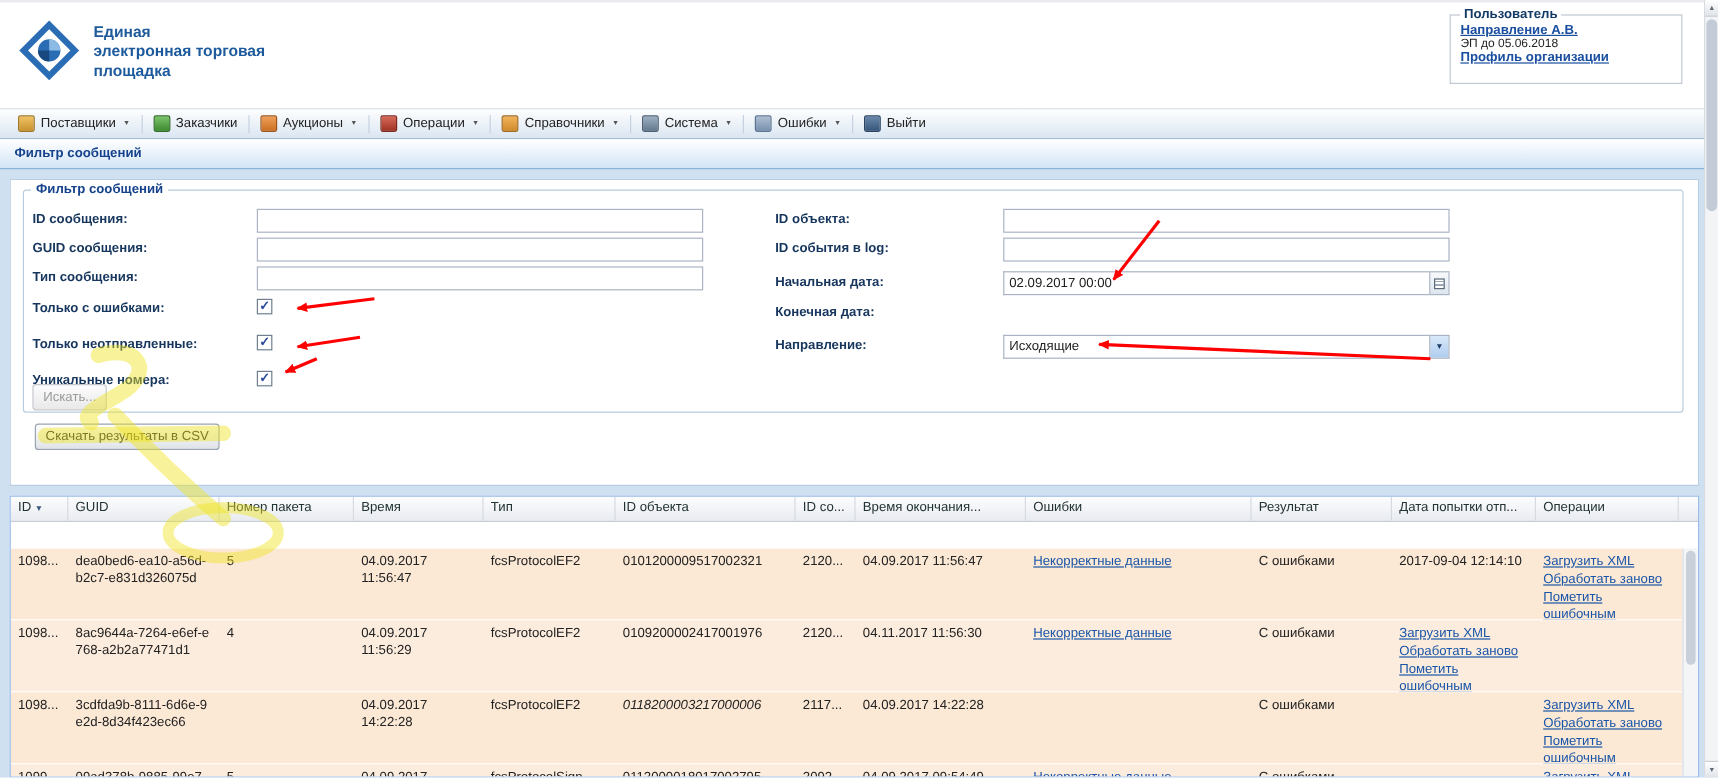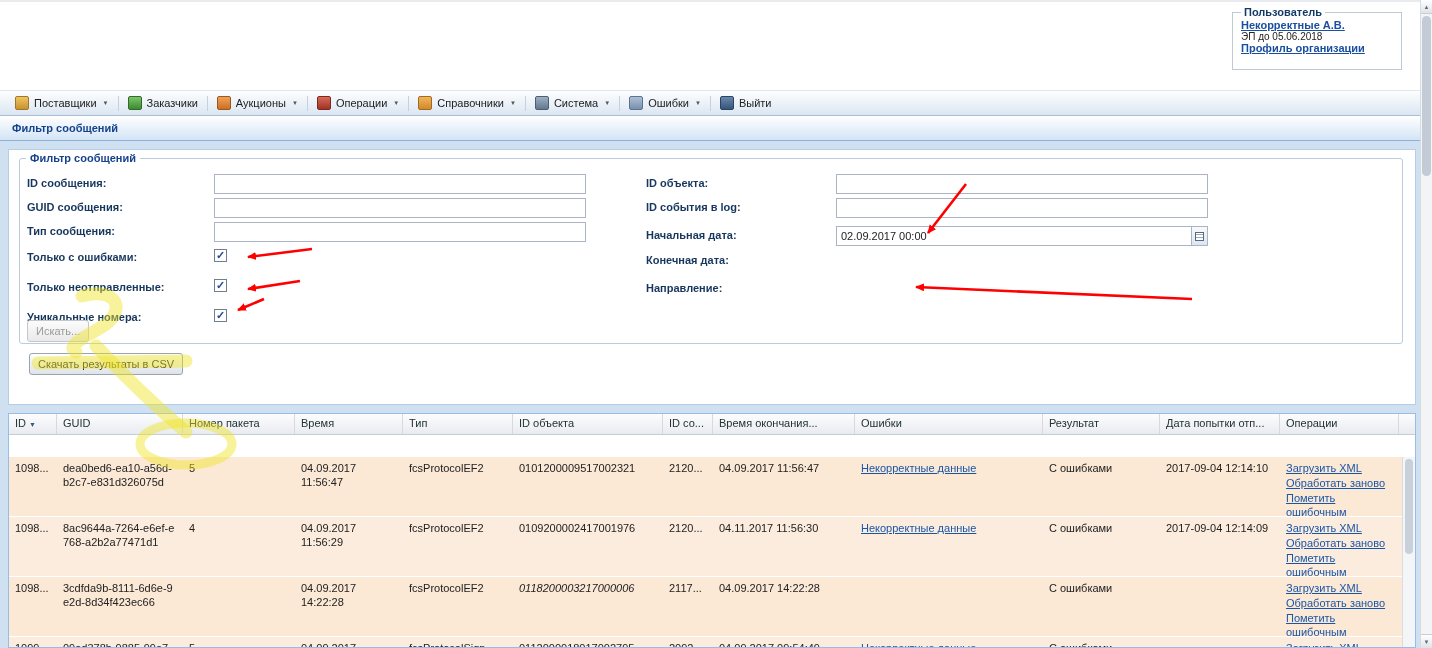--- a/index.html
+++ b/index.html
@@ -5,21 +5,21 @@
   *{margin:0;padding:0;box-sizing:border-box}
   html,body{width:1432px;height:648px;overflow:hidden}
   body{font-family:"Liberation Sans",sans-serif;font-size:11px;color:#222;background:#fff}
   .page{position:relative;width:1432px;height:648px;background:#cfe0f1;overflow:hidden}
 
   
   .header{position:absolute;top:0;left:0;width:1420px;height:90px;background:#fff;border-top:2px solid #e9ebee}
   .logo{position:absolute;left:14px;top:13px;display:flex;align-items:flex-start;gap:10px}
   .logo-mark{width:54px;height:54px}
   .logo-text{margin-top:4px;font-weight:bold;font-size:13px;line-height:16px;color:#1d5a9b}
-  .userbox{position:absolute;right:18px;top:4px;width:170px;height:64px;border:1px solid #c0c8d2;background:#fff;padding:1px 8px}
+  .userbox{position:absolute;right:18px;top:4px;width:194px;height:64px;border:1px solid #c0c8d2;background:#fff;padding:1px 8px}
   .userbox legend{font-weight:bold;font-size:11px;color:#123a66;padding:0 3px}
   .ulink{display:block;color:#1a4fa0;font-weight:bold;text-decoration:underline;cursor:pointer;margin:0}
   .cert{color:#222;font-size:10px}
 
   
   .pscroll{position:absolute;right:0;top:0;width:12px;height:648px;background:#f2f4f6;border-left:1px solid #d8dce1;z-index:5}
   .sb-btn{height:14px;display:flex;align-items:center;justify-content:center;font-size:6px;color:#5f6b78;background:linear-gradient(#fff,#dfe3e8);border-bottom:1px solid #c9ced5}
   .sb-btn.down{position:absolute;bottom:0;left:0;right:0;border-top:1px solid #c9ced5;border-bottom:none}
   .pthumb{position:absolute;left:1px;top:16px;width:9px;height:160px;background:#c3cbd6;border-radius:5px}
 
@@ -78,23 +78,37 @@
   .annotations{position:absolute;top:0;left:0;width:1432px;height:648px;z-index:60;pointer-events:none}
   .ann-arrow{stroke:var(--ann-red,#f00);stroke-width:2.6;fill:none}
   .ann-hl{stroke:var(--ann-yellow,#f5e926);stroke-width:13;fill:none;opacity:.45;stroke-linecap:round}
 </style>
 </head>
 <body>
 
 <div class="page">
 
   <div class="header">
+    <div class="logo">
+      <svg class="logo-mark" viewBox="0 0 52 52">
+        <rect x="9" y="9" width="34" height="34" transform="rotate(45 26 26)" fill="#2a6db5"></rect>
+        <rect x="14" y="14" width="24" height="24" transform="rotate(45 26 26)" fill="#ffffff"></rect>
+        <circle cx="26" cy="26" r="9" fill="#2a6db5"></circle>
+        <path d="M26 17 A9 9 0 0 1 35 26 L26 26 Z" fill="#8cbbe4"></path>
+        <path d="M26 35 A9 9 0 0 1 17 26 L26 26 Z" fill="#17497e"></path>
+      </svg>
+      <div class="logo-text">
+        <div>Единая</div>
+        <div>электронная торговая</div>
+        <div>площадка</div>
+      </div>
+    </div>
     <fieldset class="userbox">
       <legend>Пользователь</legend>
-      <a class="ulink">Некорректные А.В.</a>
+      <a class="ulink">Направление А.В.</a>
       <div class="cert">ЭП до 05.06.2018</div>
       <a class="ulink">Профиль организации</a>
     </fieldset>
   </div>
 
   <div class="menubar" id="menubar">
       <div class="mitem">
         <span class="micon ic-suppliers"></span>
         <span>Поставщики</span>
         <span class="marrow">▼</span>
@@ -178,20 +192,24 @@
     <div class="dwrap" style="left:827px;top:76px">
       <input class="dinput" value="02.09.2017 00:00" style="">
       <span class="trigger cal">
           <span class="calglyph"></span>
         </span>
     </div>
 
     <label class="flabel" style="left:637px;top:104px">Конечная дата:</label>
 
     <label class="flabel" style="left:637px;top:132px">Направление:</label>
+    <div class="dwrap" style="left:827px;top:129px">
+      <input class="dinput" readonly="" value="Исходящие" style="">
+      <span class="trigger combo">▼</span>
+    </div>
 
     <button class="btn disabled" style="left:18px;top:170px;width:62px;height:22px">Искать...</button>
     <button class="btn" style="left:20px;top:203px;height:22px">Скачать результаты в CSV</button>
   </div>
 
   <div class="grid-panel">
     <div class="grid-header" id="grid-header">
         <div class="hcell" style="width: 48px;"><span>ID</span><span class="sort">▼</span></div>
         <div class="hcell" style="width: 126px;"><span>GUID</span></div>
         <div class="hcell" style="width: 112px;"><span>Номер пакета</span></div>
@@ -228,21 +246,20 @@
           <div class="gcell c-id" style="width: 48px;">1098...</div>
           <div class="gcell c-guid" style="width: 126px;">8ac9644a-7264-e6ef-e768-a2b2a77471d1</div>
           <div class="gcell c-packet" style="width: 112px;">4</div>
           <div class="gcell c-time" style="width: 108px;">04.09.2017 11:56:29</div>
           <div class="gcell c-type" style="width: 110px;">fcsProtocolEF2</div>
           <div class="gcell c-object_id" style="width: 150px;">0109200002417001976</div>
           <div class="gcell c-event_id" style="width: 50px;">2120...</div>
           <div class="gcell c-end_time" style="width: 142px;">04.11.2017 11:56:30</div>
           <div class="gcell c-errors" style="width: 188px;"><a class="cell-link">Некорректные данные</a></div>
           <div class="gcell c-result" style="width: 117px;">С ошибками</div>
-          <div class="gcell c-attempt_date" style="width: 120px;">2017-09-04 12:14:09</div>
           <div class="gcell c-operations" style="width: 119px;">
             <a class="cell-link op-link">Загрузить XML</a>
             <a class="cell-link op-link">Обработать заново</a>
             <a class="cell-link op-link">Пометить ошибочным</a>
           </div>
         </div>
         <div class="grow">
           <div class="gcell c-id" style="width: 48px;">1098...</div>
           <div class="gcell c-guid" style="width: 126px;">3cdfda9b-8111-6d6e-9e2d-8d34f423ec66</div>
           <div class="gcell c-packet" style="width: 112px;"></div>

